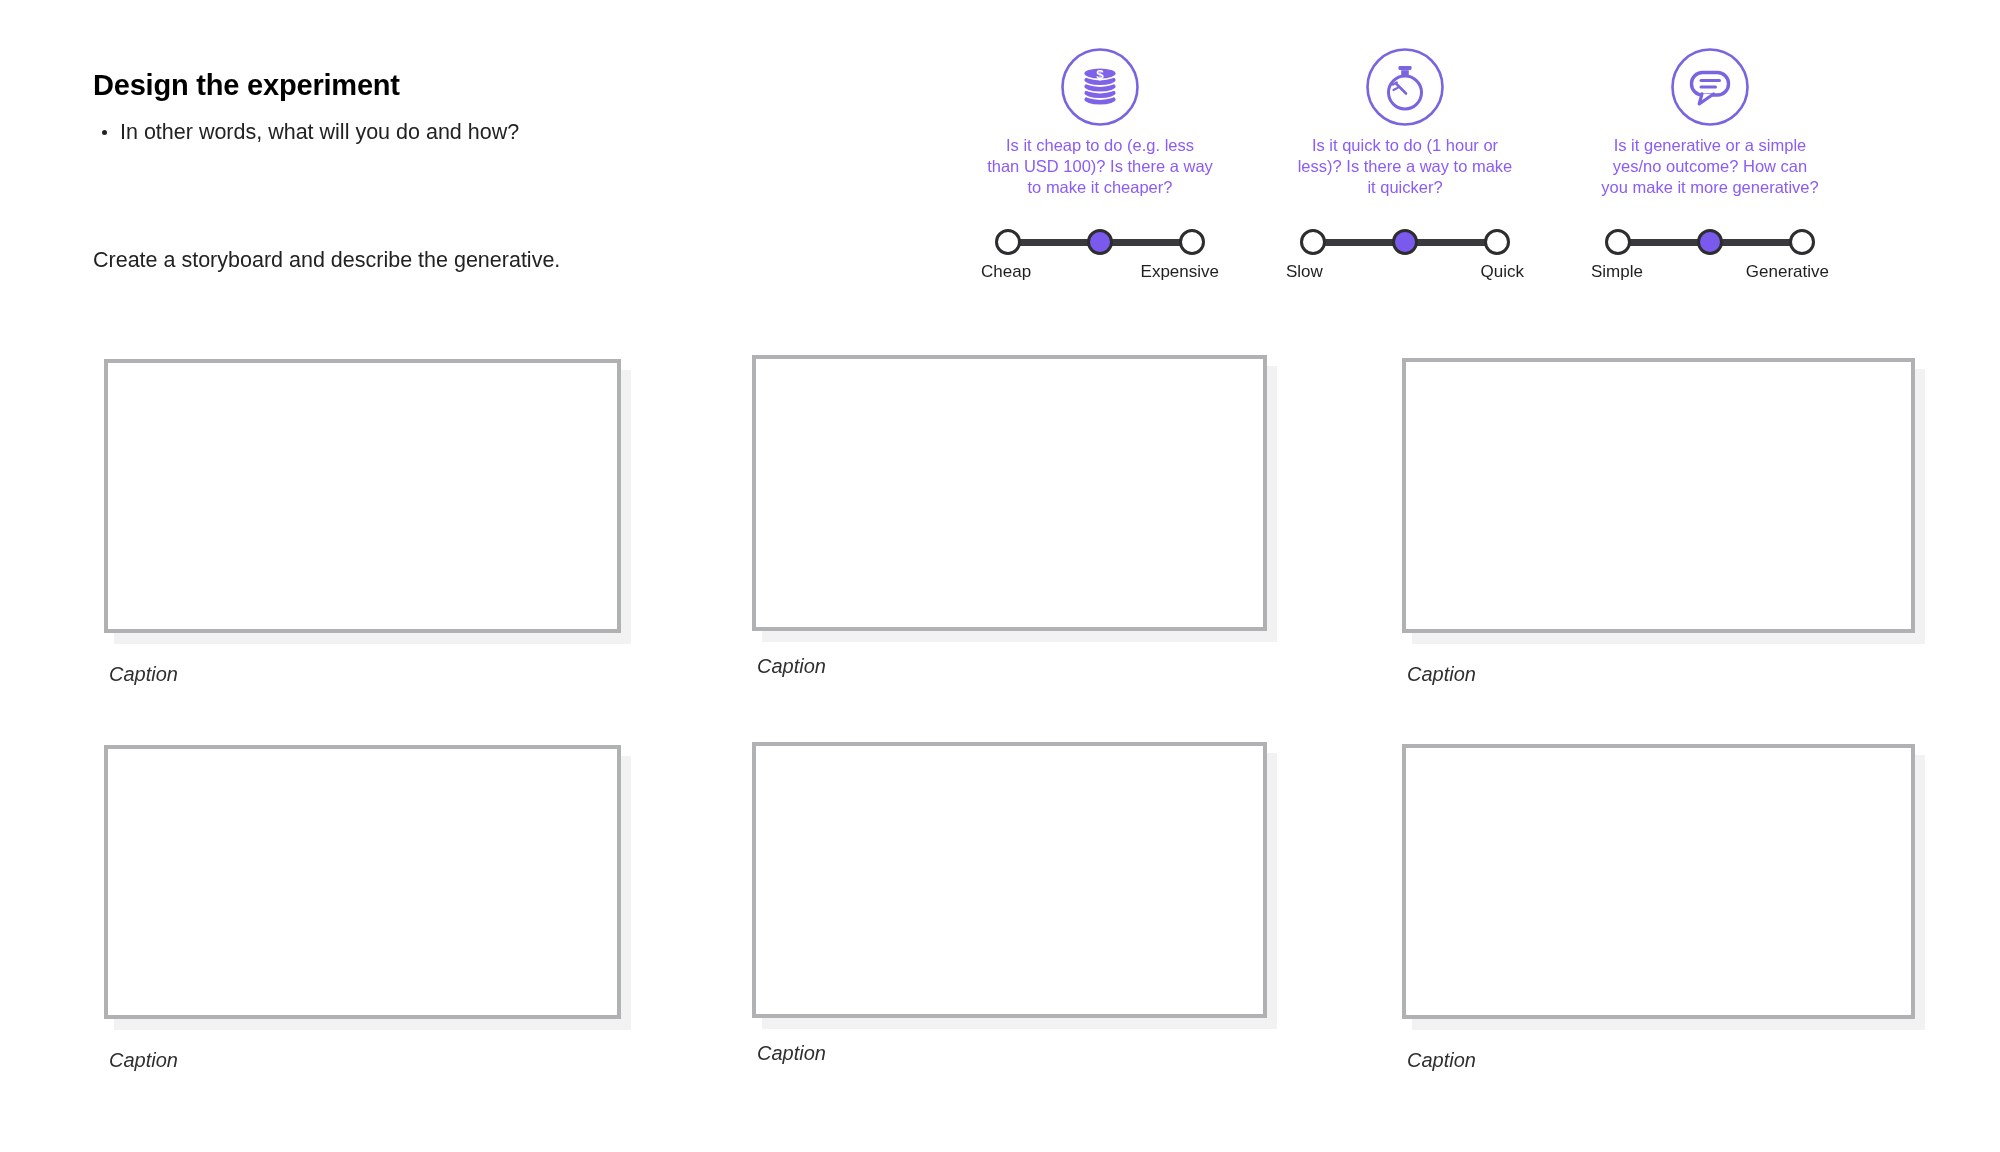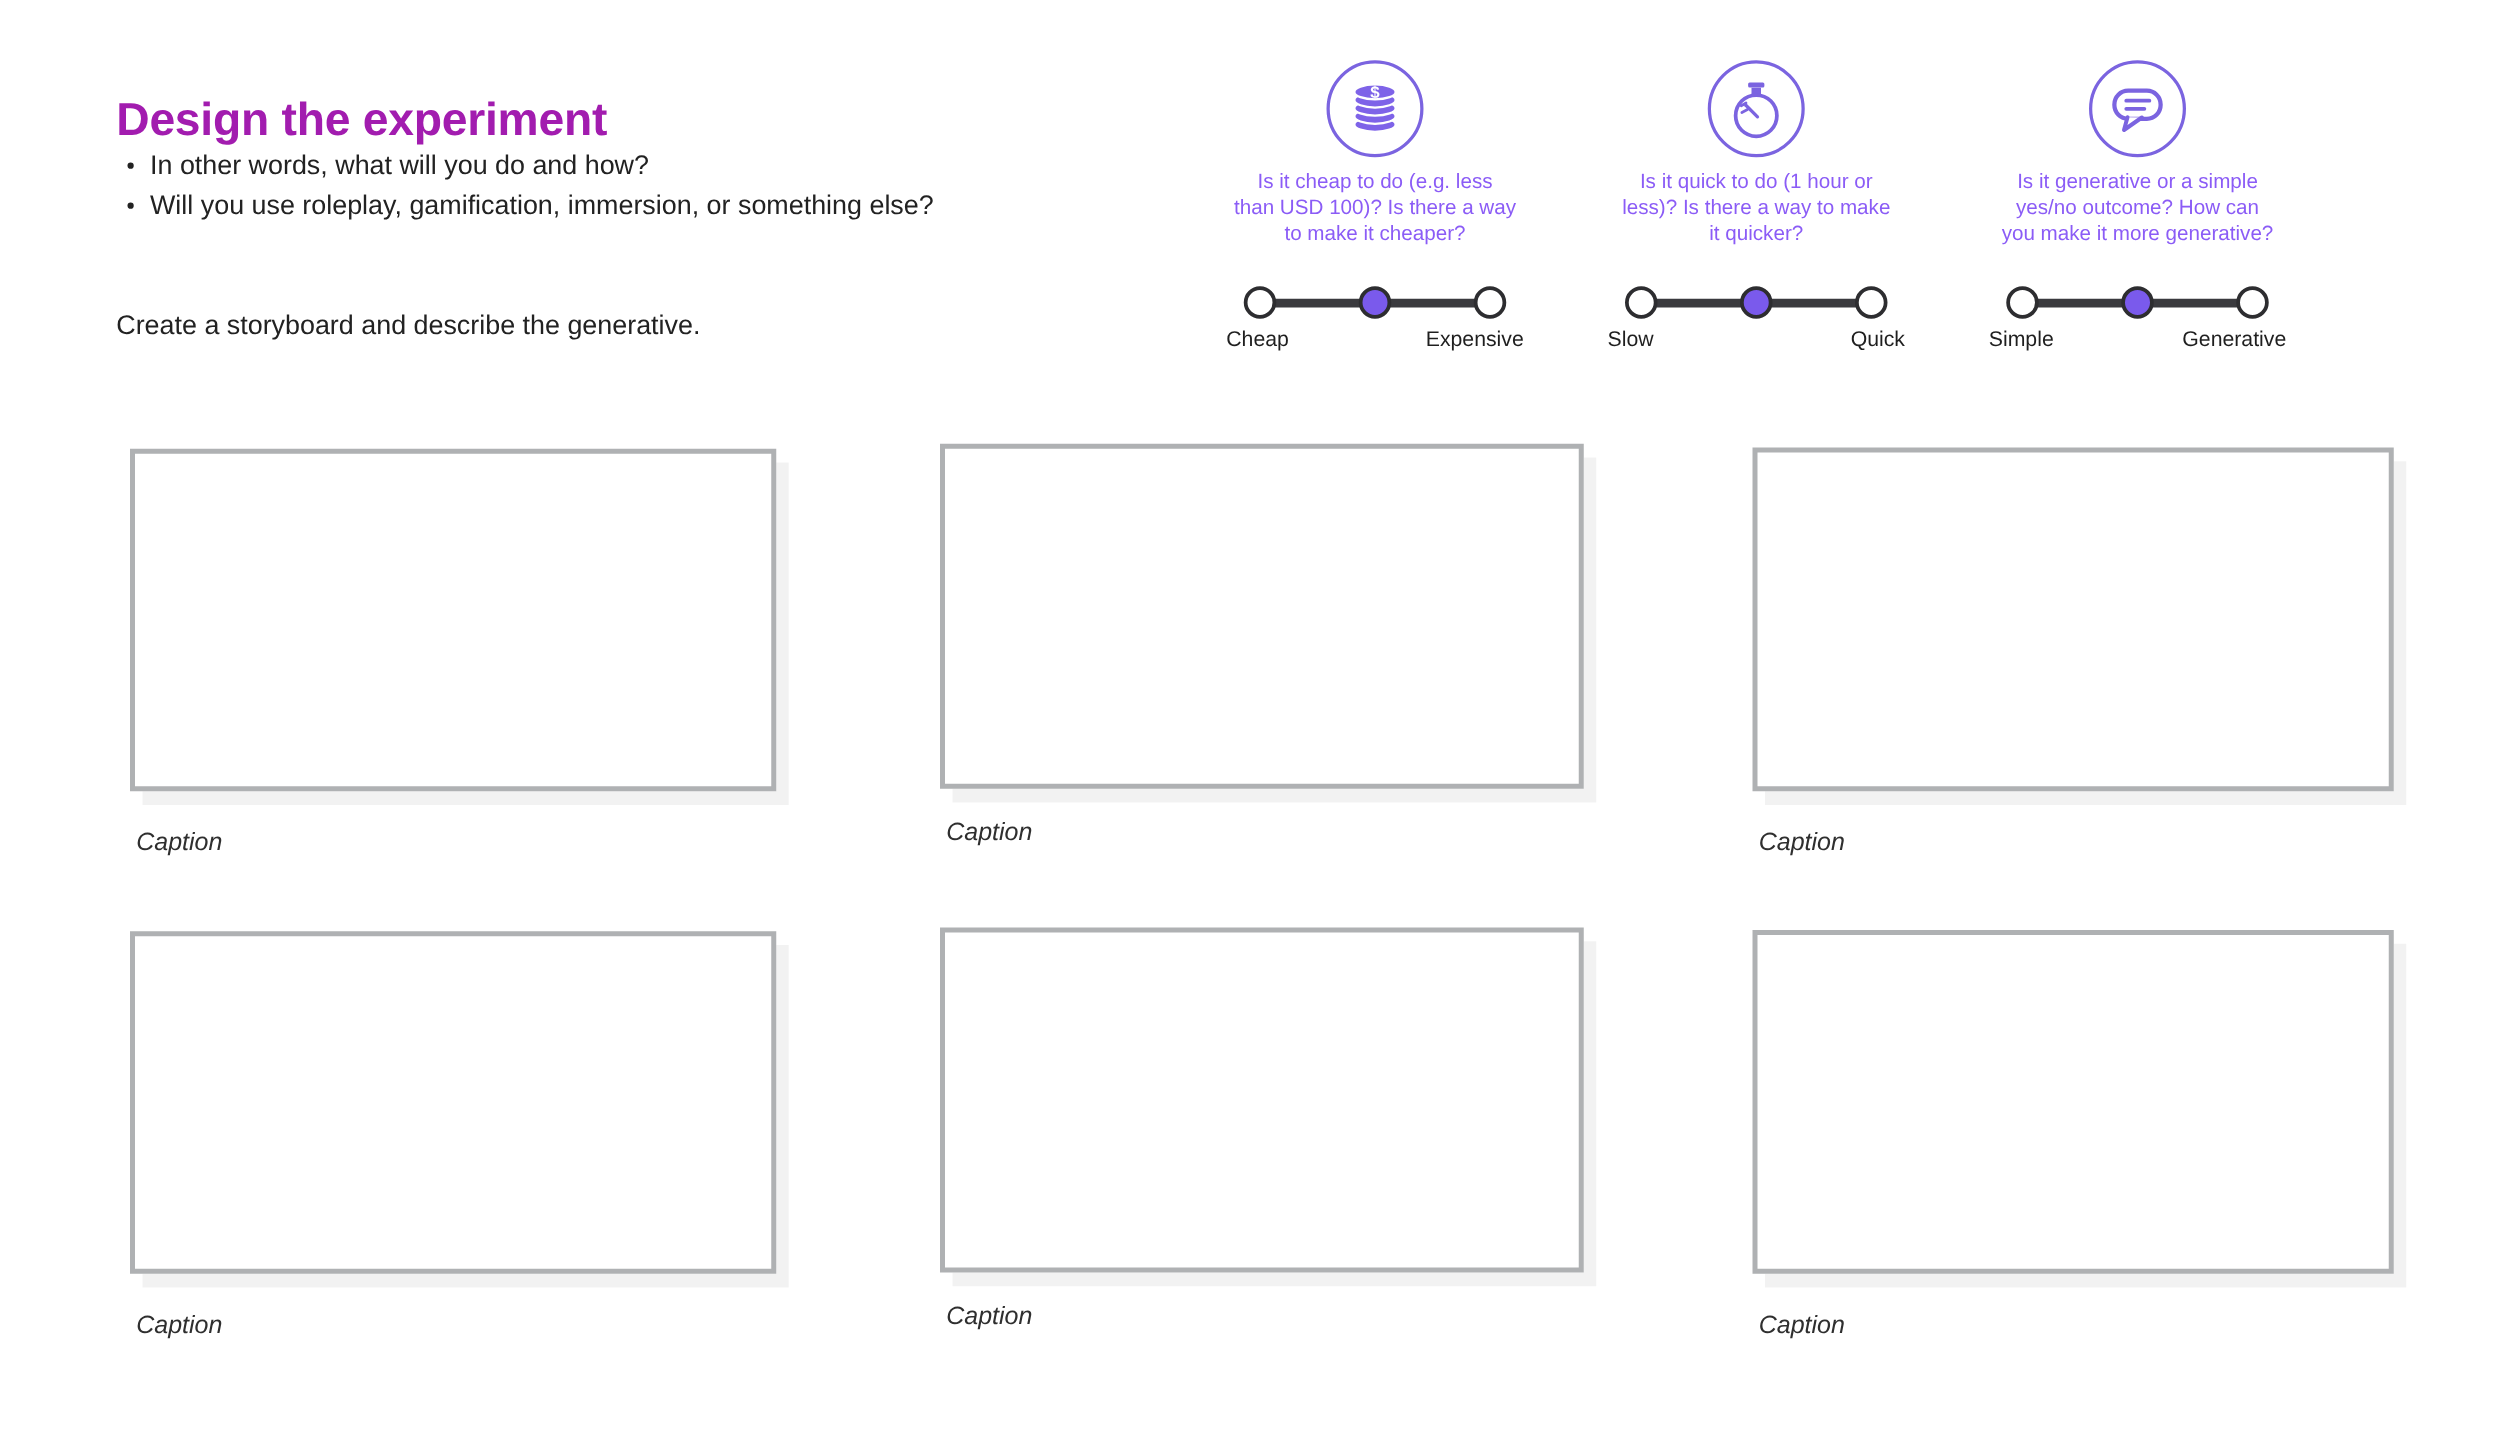--- a/index.html
+++ b/index.html
@@ -10,24 +10,24 @@
     background: #ffffff;
     font-family: "Liberation Sans", sans-serif;
     overflow: hidden;
   }
 
   
   .title {
     position: absolute;
     left: 93px;
     top: 50px;
-    font-size: 37px;
+    font-size: 29px;
     font-weight: 700;
     letter-spacing: -0.2px;
-    color: #a21caf;
+    color: #000000;
   }
   .bullets {
     position: absolute;
     left: 99px;
     top: 116px;
     margin: 0;
     padding: 0;
     list-style: none;
   }
   .bullets li {
@@ -130,21 +130,20 @@
   .cell.mid .caption { margin-top: 24px; }
 </style>
 </head>
 <body>
 
 <div class="canvas">
 
   <h1 class="title">Design the experiment</h1>
   <ul class="bullets">
     <li>In other words, what will you do and how?</li>
-    <li>Will you use roleplay, gamification, immersion, or something else?</li>
   </ul>
   <div class="instruction">Create a storyboard and describe the generative.</div>
 
   <div class="criterion" id="crit-0">
     <div class="crit-icon">
       <svg width="80" height="80" viewBox="0 0 80 80">
         <circle cx="40" cy="40" r="37.5" fill="none" stroke="#7b64e0" stroke-width="2.6"></circle>
         <ellipse cx="40" cy="52.5" rx="16.5" ry="6" fill="#7e63e8" stroke="#ffffff" stroke-width="1.8"></ellipse>
         <ellipse cx="40" cy="46" rx="16.5" ry="6" fill="#7e63e8" stroke="#ffffff" stroke-width="1.8"></ellipse>
         <ellipse cx="40" cy="39.5" rx="16.5" ry="6" fill="#7e63e8" stroke="#ffffff" stroke-width="1.8"></ellipse>

